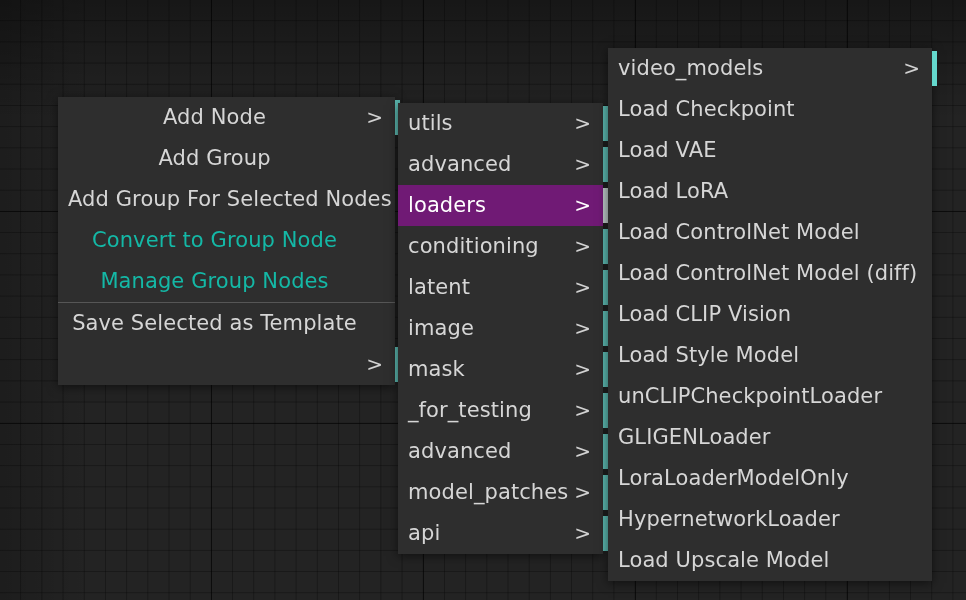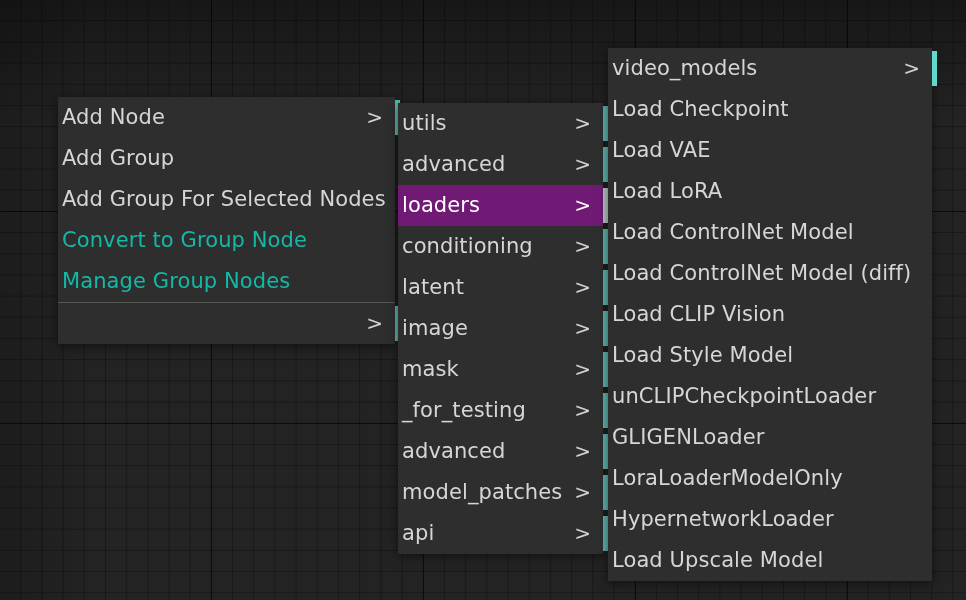--- a/index.html
+++ b/index.html
@@ -49,21 +49,21 @@
     padding: 0;
     box-sizing: border-box;
     z-index: 10;
   }
   .menu-item {
     position: relative;
     height: 41px;
     line-height: 41px;
     color: #d6d6d6;
     font-size: 21px;
-    padding-left: 4px;
+    padding-left: 10px;
     padding-right: 34px;
     white-space: nowrap;
     box-sizing: border-box;
     letter-spacing: 0.1px;
   }
   .menu-item.highlight {
     background-color: #701a75;
     color: #ffffff;
   }
   .menu-item.disabled {
@@ -102,20 +102,21 @@
     height: 1px;
     background-color: #565656;
     margin: 0;
   }
 
   
   #menu-root {
     left: 58px;
     top: 97px;
     width: 337px;
+    text-align: center;
   }
   #menu-root .menu-item { font-size: 21px; }
 
   #menu-categories {
     left: 398px;
     top: 103px;
     width: 205px;
   }
   #menu-loaders {
     left: 608px;
@@ -129,20 +130,21 @@
 <div id="canvas-bg"></div>
 <div id="canvas-vignette"></div>
 
 <div class="menu" id="menu-root">
     <div class="menu-item"><span class="label">Add Node</span><span class="arrow">&gt;</span><span class="tealbar"></span></div>
     <div class="menu-item"><span class="label">Add Group</span></div>
     <div class="menu-item"><span class="label">Add Group For Selected Nodes</span></div>
     <div class="menu-item disabled"><span class="label">Convert to Group Node</span></div>
     <div class="menu-item disabled"><span class="label">Manage Group Nodes</span></div>
     <div class="menu-sep"></div>
+    <div class="menu-item"><span class="label">Save Selected as Template</span></div>
     <div class="menu-item"><span class="arrow">&gt;</span><span class="tealbar"></span></div>
   </div>
 <div class="menu" id="menu-categories">
     <div class="menu-item"><span class="label">utils</span><span class="arrow">&gt;</span><span class="tealbar"></span></div>
     <div class="menu-item"><span class="label">advanced</span><span class="arrow">&gt;</span><span class="tealbar"></span></div>
     <div class="menu-item highlight"><span class="label">loaders</span><span class="arrow">&gt;</span><span class="tealbar"></span></div>
     <div class="menu-item"><span class="label">conditioning</span><span class="arrow">&gt;</span><span class="tealbar"></span></div>
     <div class="menu-item"><span class="label">latent</span><span class="arrow">&gt;</span><span class="tealbar"></span></div>
     <div class="menu-item"><span class="label">image</span><span class="arrow">&gt;</span><span class="tealbar"></span></div>
     <div class="menu-item"><span class="label">mask</span><span class="arrow">&gt;</span><span class="tealbar"></span></div>

